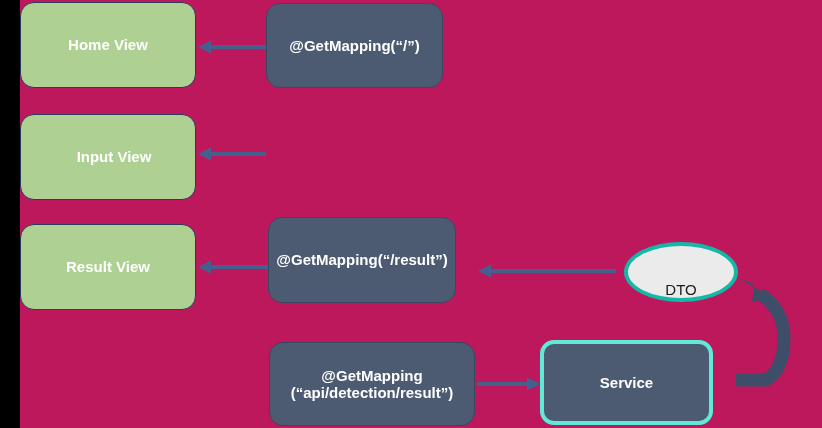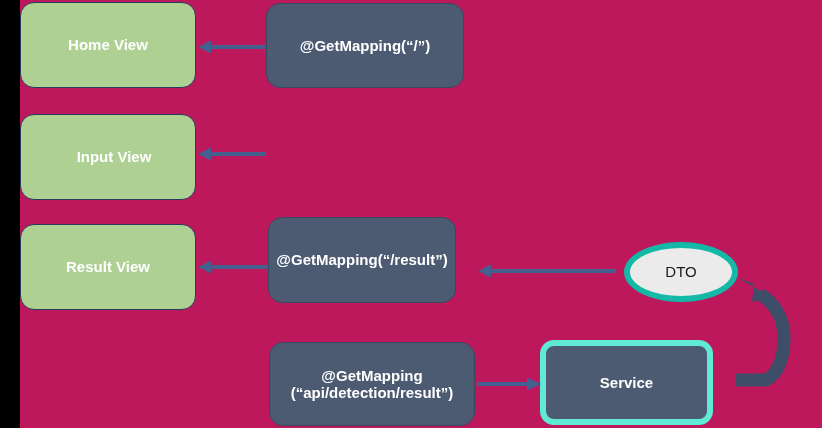--- a/index.html
+++ b/index.html
@@ -38,33 +38,34 @@
   .node-mapping {
     background: #4d5b72;
     border: 1px solid #3a4760;
     border-radius: 14px;
     color: #ffffff;
     font-size: 15px;
     font-weight: 700;
   }
   .node-service {
     background: #4d5b72;
-    border: 6px solid #5eead4;
+    border: 4px solid #5eead4;
     border-radius: 14px;
     color: #ffffff;
     font-size: 15px;
     font-weight: 700;
   }
   .node-dto {
     background: #ebebeb;
-    border: 6px solid #14b8a6;
+    border: 4px solid #14b8a6;
     border-radius: 50%;
     color: #1a1a1a;
     font-size: 15px;
     font-weight: 400;
+    align-items: flex-end;
   }
   .edge {
     position: absolute;
     overflow: visible;
   }
   .edge svg { display: block; overflow: visible; }
 </style>
 </head>
 <body>
 
@@ -75,21 +76,21 @@
   </div>
 
   <div class="node node-view" style="left:0px; top:114px; width:176px; height:86px;padding-left:12px;">
     <span>Input View</span>
   </div>
 
   <div class="node node-view" style="left:0px; top:224px; width:176px; height:86px;align-items:center;">
     <span>Result View</span>
   </div>
 
-  <div class="node node-mapping" style="left:246px; top:3px; width:198px; height:85px;">
+  <div class="node node-mapping" style="left:246px; top:3px; width:177px; height:85px;">
     <span>@GetMapping(“/”)</span>
   </div>
 
 
   <div class="node node-mapping" style="left:248px; top:217px; width:188px; height:86px;">
     <span>@GetMapping(“/result”)</span>
   </div>
 
   <div class="node node-mapping" style="left:249px; top:342px; width:206px; height:84px;">
     <span style="white-space:pre-line;">@GetMapping

